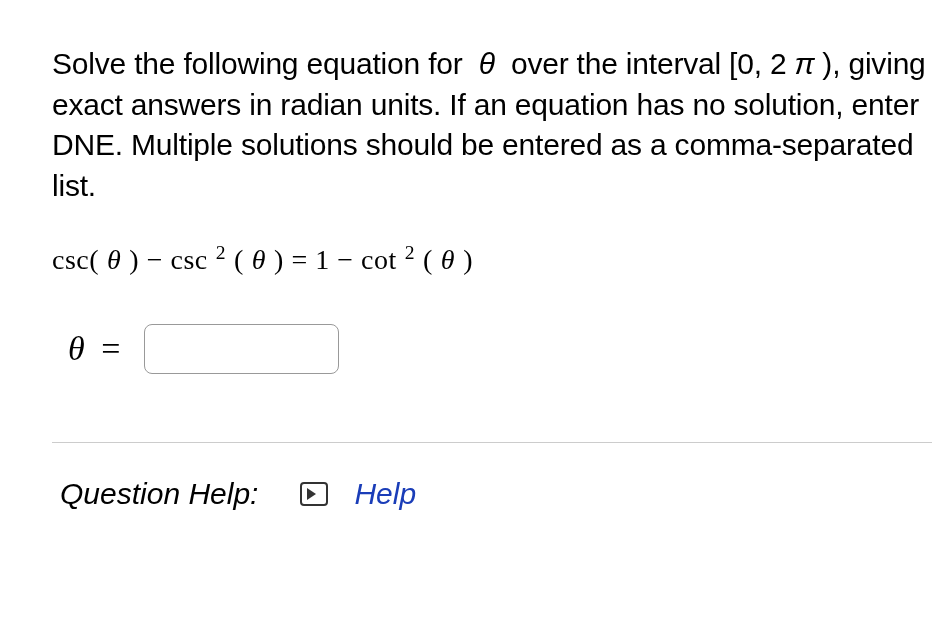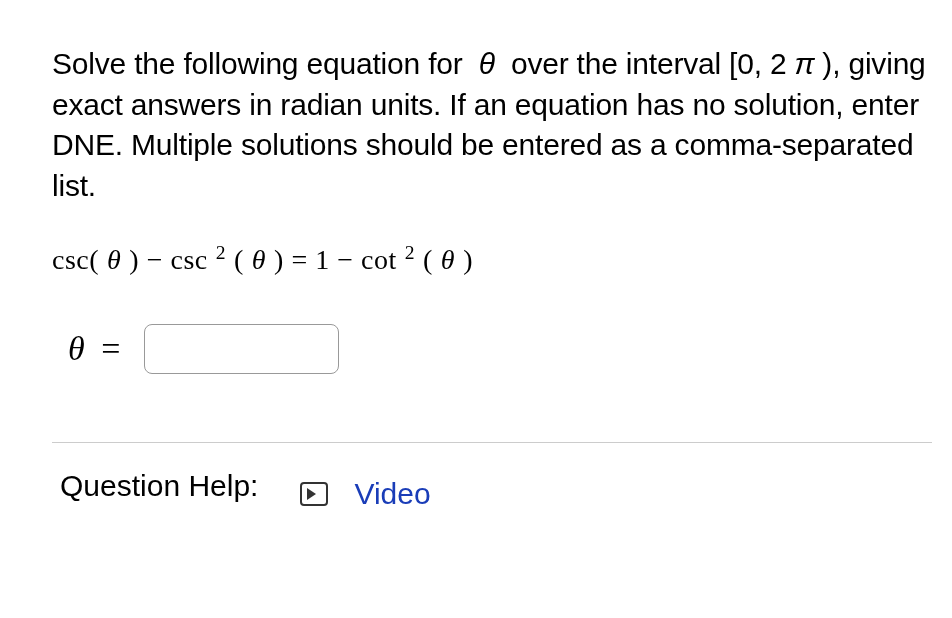--- a/index.html
+++ b/index.html
@@ -46,21 +46,23 @@
       background: #fff;
     }
     .divider {
       border: none;
       border-top: 1px solid #ccc;
       margin-bottom: 18px;
     }
     .help-row {
       font-size: 30px;
       display: flex;
+      align-items: center;
       gap: 18px;
+      font-style: italic;
     }
     .help-link {
       color: #1a3db8;
       text-decoration: none;
       display: inline-flex;
       align-items: center;
       gap: 10px;
     }
     .video-icon-box {
       display: inline-flex;
@@ -99,15 +101,15 @@
 </div>
 
 <hr class="divider">
 
 <div class="help-row">
   <span>Question Help:</span>
   <a href="#" class="help-link">
     <span class="video-icon-box">
       <span class="video-triangle"></span>
     </span>
-    <span>Video</span>
+    <span>Help</span>
   </a>
 </div>
 
 </body></html>

